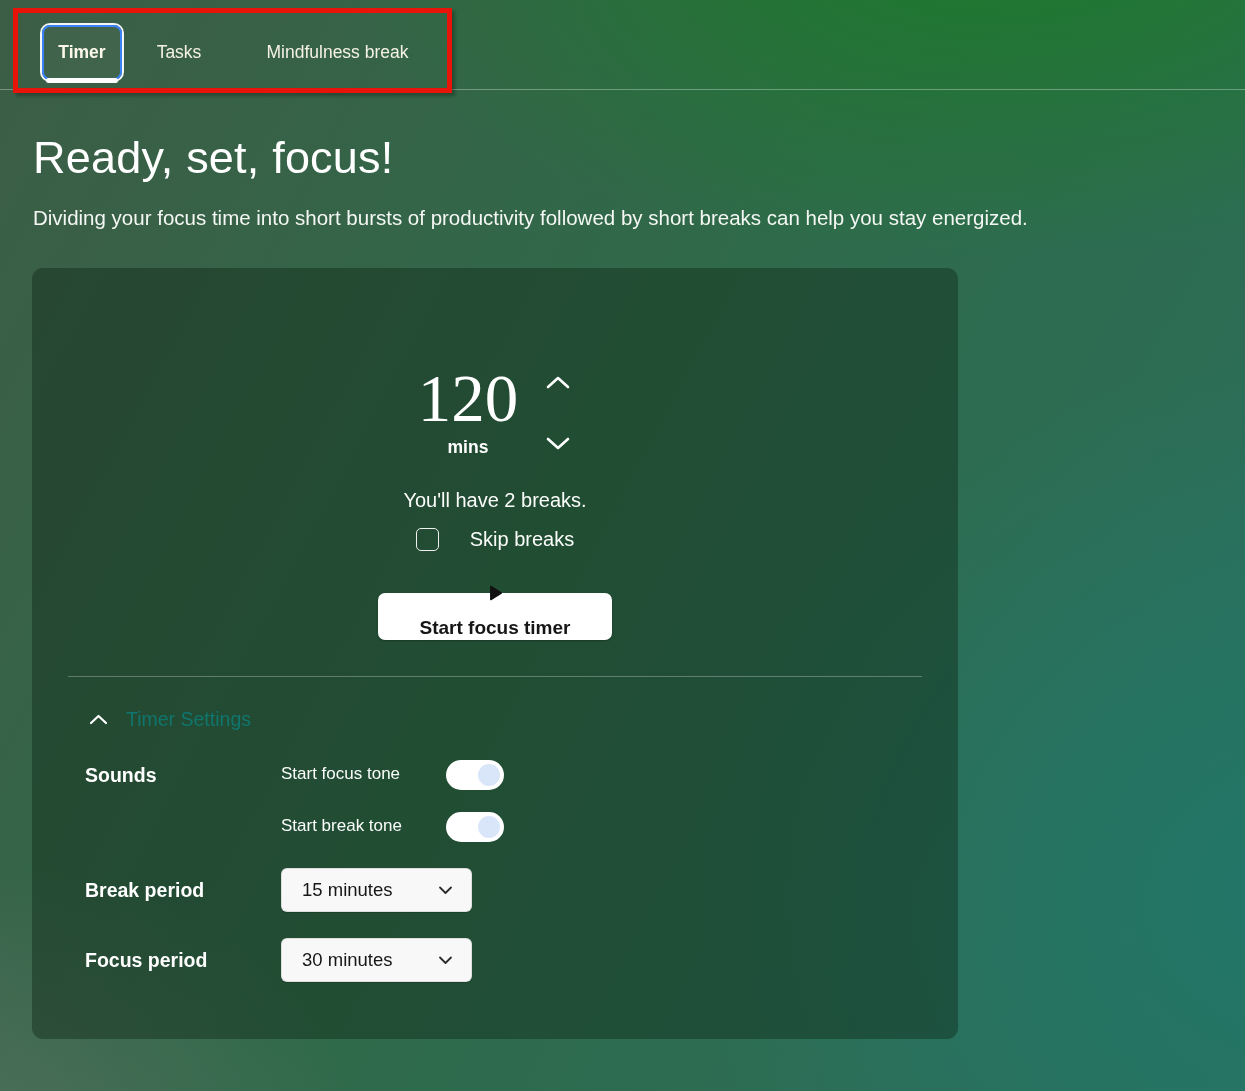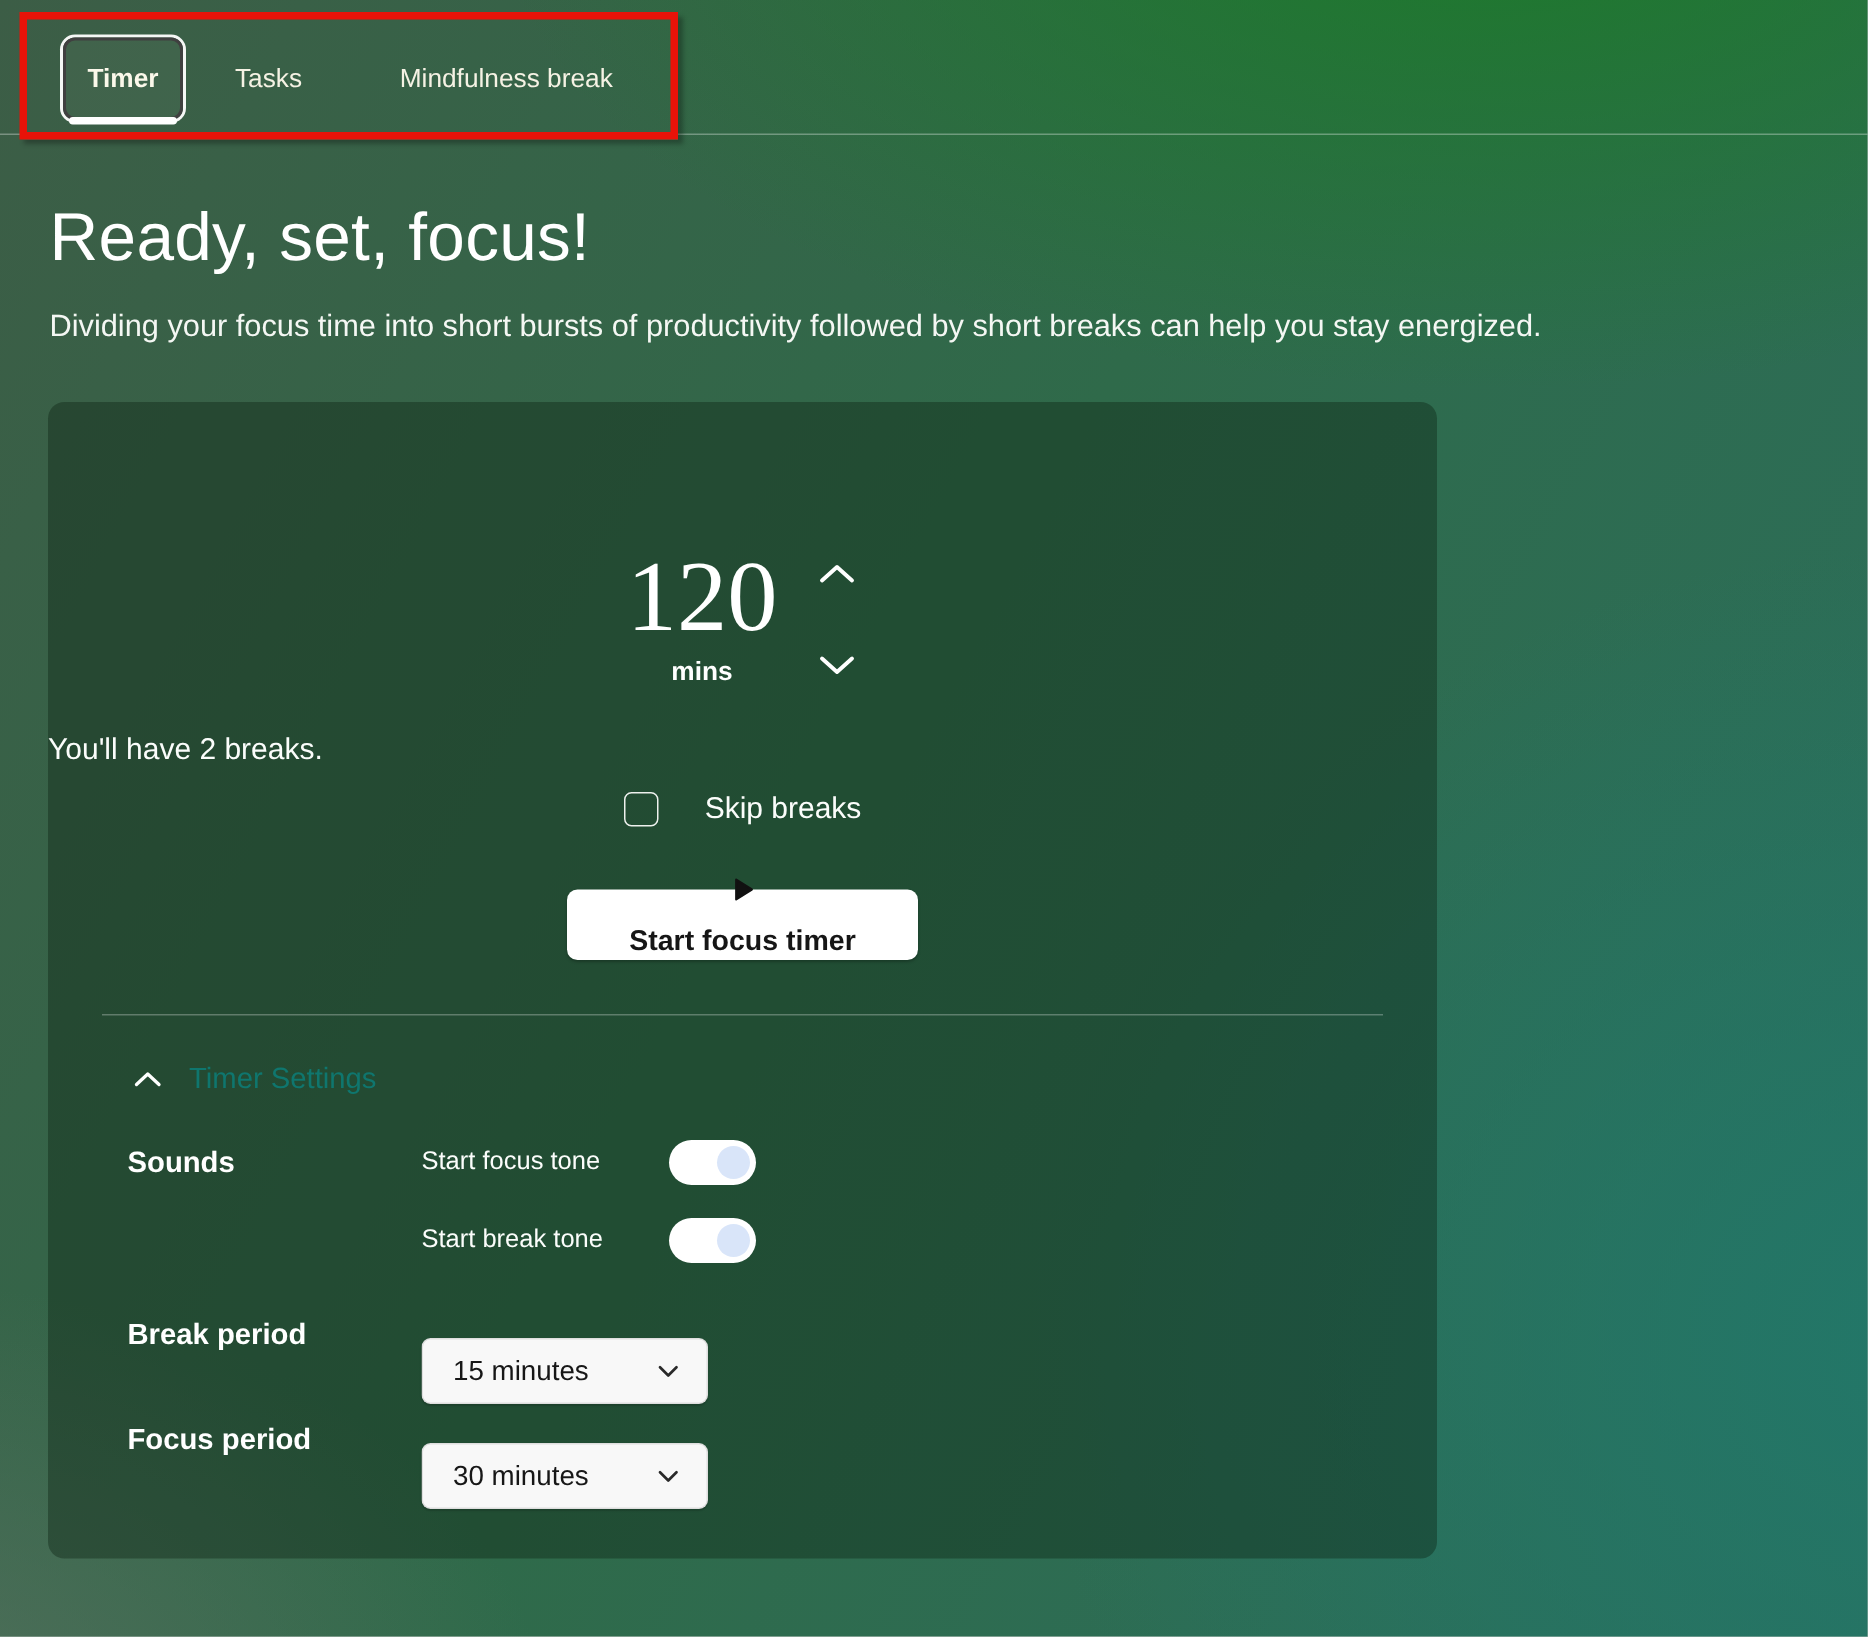--- a/index.html
+++ b/index.html
@@ -12,21 +12,21 @@
       radial-gradient(1050px 920px at 104% 82%, rgba(33,120,106,0.9), rgba(33,120,106,0) 58%),
       radial-gradient(760px 520px at -6% 106%, rgba(86,113,95,0.85), rgba(86,113,95,0) 58%),
       linear-gradient(118deg, #3c5d46 0%, #2f6a4a 48%, #2b6f5d 100%);
   }
 
   
   .tabs-divider{position:absolute;left:0;right:0;top:89px;height:1px;background:rgba(255,255,255,0.32);}
   .tab{position:absolute;top:25px;height:55px;display:flex;align-items:center;justify-content:center;
        font-size:17.5px;color:#f5f2e4;cursor:default;}
   .tab-timer{left:42px;width:80px;font-weight:700;color:#fbf8ea;
-       border:2px solid #404040;border-radius:8px;
+       border:2px solid #3b82f6;border-radius:8px;
        box-shadow:0 0 0 2px rgba(255,255,255,0.95);box-sizing:border-box;background:rgba(255,255,255,0.03);}
   .tab-underline{position:absolute;left:2px;right:2px;bottom:-5px;height:5px;background:#ffffff;border-radius:3px;}
   .tab-tasks{left:134px;width:90px;}
   .tab-mind{left:230px;width:215px;}
 
   .annotation-rect{position:absolute;left:13px;top:8px;width:439px;height:85px;box-sizing:border-box;
        border:5px solid #e81309;box-shadow:3px 3px 3px rgba(0,0,0,0.28);z-index:5;}
 
   
   .page-title{position:absolute;left:33px;top:132px;margin:0;font-size:45px;font-weight:300;
@@ -39,21 +39,21 @@
   .question{position:absolute;top:42px;left:0;right:0;text-align:center;font-size:21px;color:#fbfdfb;}
 
   .stepper{position:absolute;top:96px;left:0;right:0;display:flex;justify-content:center;gap:26px;}
   .num-col{text-align:center;}
   .duration-value{font-size:67px;font-weight:300;line-height:1.04;color:#ffffff;font-family:Liberation Serif, serif;}
   .duration-unit{font-size:17.5px;font-weight:700;margin-top:3px;color:#ffffff;}
   .chev-col{display:flex;flex-direction:column;justify-content:space-between;box-sizing:border-box;
        padding-top:10px;height:88px;}
   .chev-btn{background:none;border:none;padding:0;cursor:pointer;line-height:0;}
 
-  .breaks-info{position:absolute;top:221px;left:0;right:0;font-size:20px;color:#fbfdfb;}
+  .breaks-info{position:absolute;top:221px;left:0;right:0;text-align:center;font-size:20px;color:#fbfdfb;}
 
   .skip-row{position:absolute;top:260px;left:0;right:0;display:flex;justify-content:center;align-items:center;gap:31px;}
   .checkbox{width:23px;height:23px;border:1.5px solid #eef1ee;border-radius:5px;background:transparent;box-sizing:border-box;}
   .skip-label{font-size:20px;color:#fbfdfb;}
 
   .start-btn{position:absolute;left:346px;top:325px;width:234px;height:47px;border:none;border-radius:7px;
        background:#ffffff;display:flex;align-items:center;justify-content:flex-end;gap:15px;
        font-family:inherit;font-size:19px;font-weight:600;color:#161616;cursor:pointer;
        box-shadow:0 1px 2px rgba(0,0,0,0.25);flex-direction:column;}
 
@@ -63,21 +63,21 @@
   .settings-header-label{font-size:19.5px;color:#0f766e;}
 
   .row-label{position:absolute;left:53px;font-size:19.5px;font-weight:700;color:#ffffff;}
   .ctl-label{position:absolute;left:249px;font-size:17px;color:#fbfdfb;}
 
   .toggle{position:absolute;left:414px;width:58px;height:30px;border-radius:15px;background:#ffffff;cursor:pointer;}
   .toggle .knob{position:absolute;top:4px;right:4px;width:22px;height:22px;border-radius:50%;background:#d9e5f9;}
 
   .dropdown{position:absolute;left:249px;width:191px;height:44px;box-sizing:border-box;border-radius:6px;
        background:#f8f8f8;border:1px solid rgba(0,0,0,0.10);display:flex;align-items:center;
-       justify-content:space-between;padding:0 18px 0 20px;cursor:pointer;box-shadow:0 1px 1px rgba(0,0,0,0.15);margin-top:24px;}
+       justify-content:space-between;padding:0 18px 0 20px;cursor:pointer;box-shadow:0 1px 1px rgba(0,0,0,0.15);}
   .dropdown-value{font-size:18.5px;color:#171717;}
 </style>
 </head>
 <body>
 
 <div class="tabs-divider"></div>
 
 <nav>
   <div class="tab tab-timer">
     <span>Timer</span>

